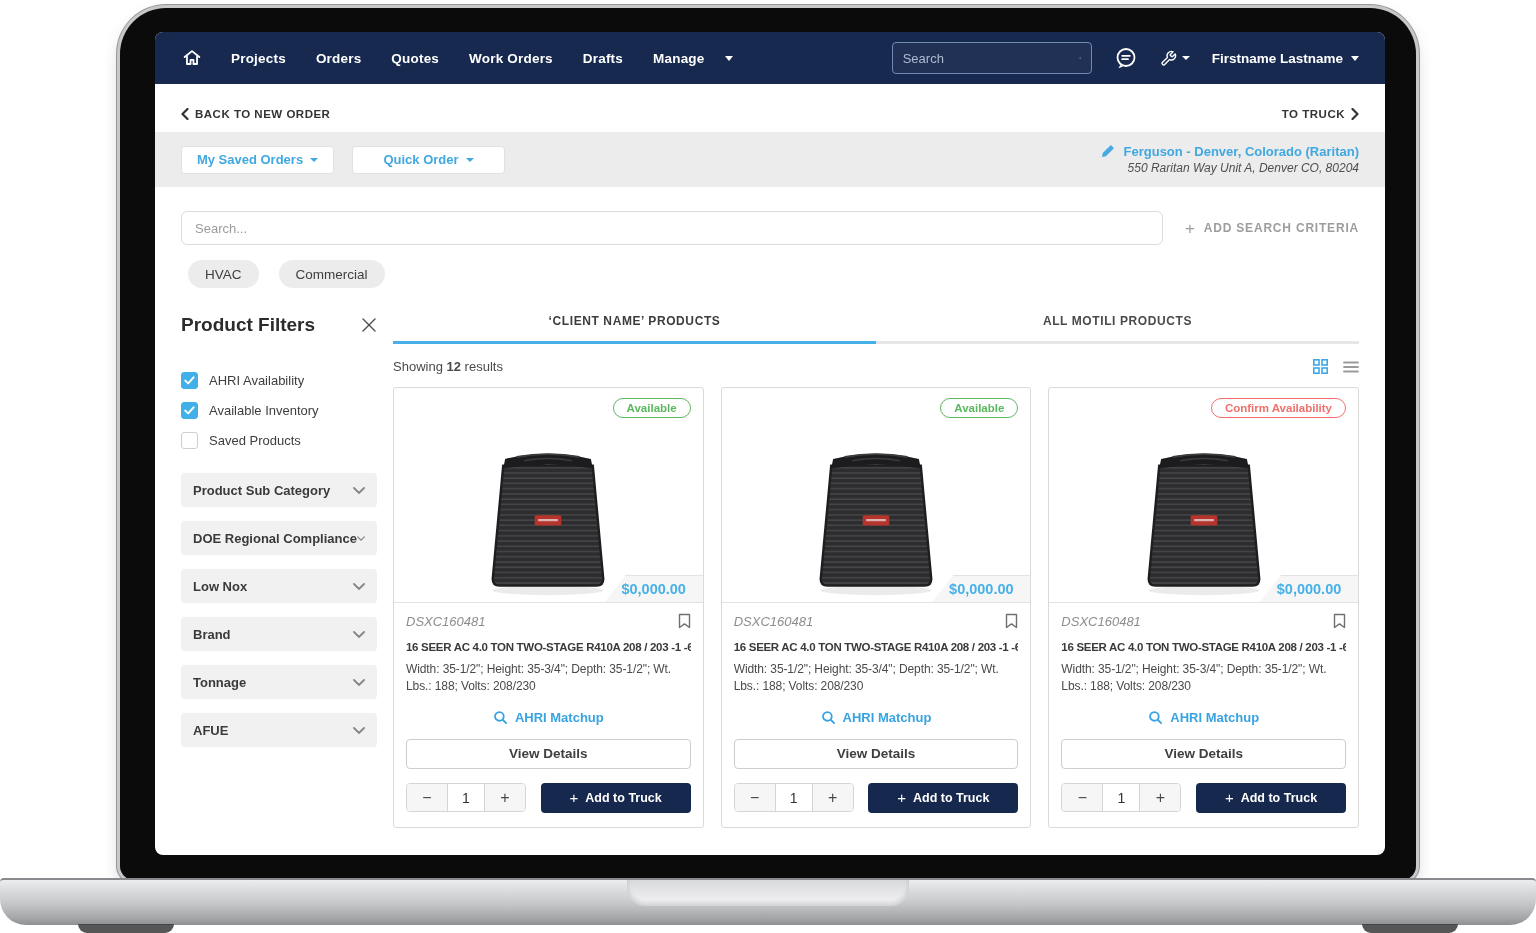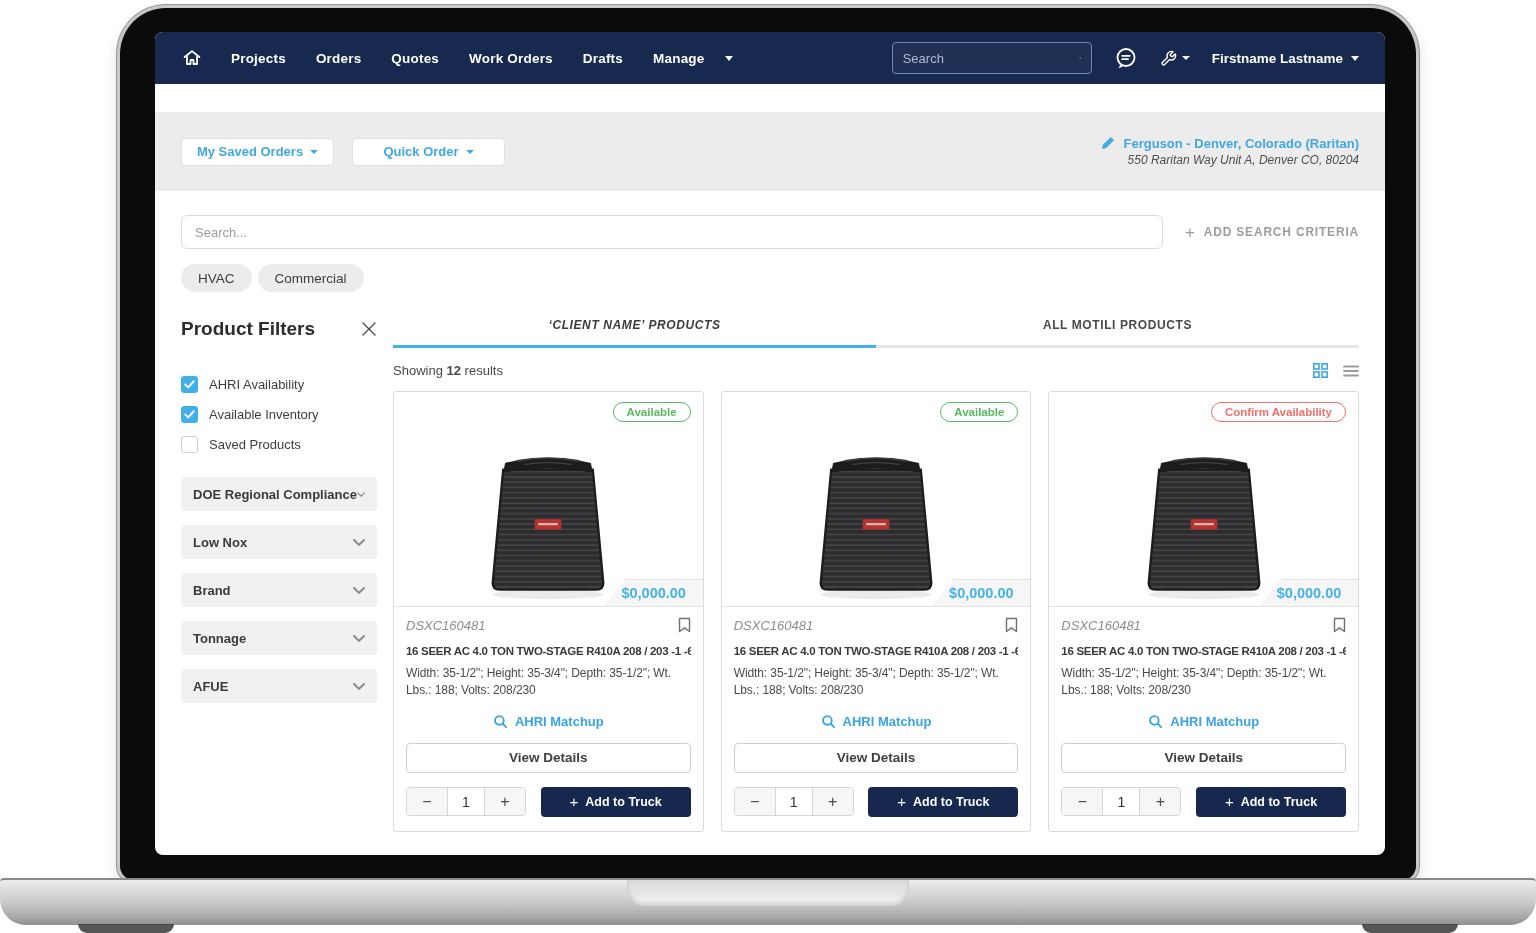--- a/index.html
+++ b/index.html
@@ -40,36 +40,36 @@
   .page-header { padding:16px 26px 12px; }
   .title-row { display:flex; align-items:flex-end; }
   .page-title { font-size:31px; font-weight:700; color:#2c2c2c; letter-spacing:.2px; }
   .page-subtitle { font-size:24px; color:#a9a9a9; margin-left:12px; font-weight:400; padding-bottom:2px; }
   .truck-count { margin-left:auto; display:flex; align-items:center; gap:9px; color:#8f8f8f; }
   .truck-count .cnt { font-size:24px; }
   .links-row { display:flex; justify-content:space-between; margin-top:8px; }
   .crumb-link { display:flex; align-items:center; gap:6px; font-size:11.5px; font-weight:700; letter-spacing:.5px; color:#333; cursor:pointer; }
 
   
-  .order-bar { background:#ececec; min-height:46px; display:flex; align-items:center; padding:24px 26px; }
+  .order-bar { background:#ececec; min-height:46px; display:flex; align-items:center; padding:12px 26px; }
   .pill-btn { width:153px; height:28px; background:#fff; border:1px solid #e1e1e1; border-radius:4px;
     color:#41a8e0; font-size:13px; font-weight:700; display:flex; align-items:center; justify-content:center; gap:7px; cursor:pointer; font-family:inherit; }
   .pill-btn + .pill-btn { margin-left:18px; }
   .client-block { margin-left:auto; display:flex; align-items:flex-start; gap:9px; }
   .client-text { text-align:right; }
   .client-name { color:#41a8e0; font-size:13px; font-weight:700; cursor:pointer; }
   .client-addr { color:#4e4e4e; font-size:12px; font-style:italic; margin-top:2px; }
 
   
   .search-row { display:flex; align-items:center; padding:24px 26px 0; }
   .main-search { flex:1; height:32px; border:1px solid #dcdcdc; border-radius:6px; padding:16px 13px; font-size:13px; color:#444; outline:none; font-family:inherit; }
   .main-search::placeholder { color:#9c9c9c; }
   .add-criteria { margin-left:22px; display:flex; align-items:center; gap:8px; color:#9d9d9d; font-size:12px; font-weight:600; letter-spacing:.8px; cursor:pointer; white-space:nowrap; }
   .add-criteria .plus { font-size:17px; font-weight:400; line-height:1; }
-  .chips-row { display:flex; gap:6px; padding:15px 26px 0; }
+  .chips-row { display:flex; gap:20px; padding:15px 33px 0; }
   .chip { background:#ececec; border-radius:15px; height:28px; padding:0 17px; display:flex; align-items:center; font-size:13.5px; color:#3e3e3e; cursor:pointer; }
 
   
   .main { display:flex; gap:16px; padding:26px 26px 0; flex:1; overflow:hidden; }
 
   
   .sidebar { width:196px; flex-shrink:0; }
   .sidebar-head { display:flex; align-items:center; justify-content:space-between; }
   .sidebar-title { font-size:19px; font-weight:600; color:#2c2c2c; }
   .close-x { cursor:pointer; display:flex; }
@@ -82,21 +82,21 @@
   .check-label { font-size:13px; color:#3e3e3e; }
   .accordions { margin-top:24px; }
   .accordion { height:34px; background:#f1f1f1; border-radius:4px; margin-bottom:14px; display:flex; align-items:center; justify-content:space-between; padding:0 12px; cursor:pointer; }
   .accordion-label { font-size:13px; font-weight:600; color:#3a3a3a; white-space:nowrap; }
 
   
   .results { flex:1; display:flex; flex-direction:column; min-width:0; }
   .tabs { display:flex; }
   .tab { flex:1; text-align:center; padding-bottom:13px; font-size:12px; font-weight:600; letter-spacing:.6px; color:#4a4a4a;
     border-bottom:3px solid #e6e6e6; cursor:pointer; white-space:nowrap; }
-  .tab.active { border-bottom-color:#45b1e8; color:#3c3c3c;font-style:italic; }
+  .tab.active { border-bottom-color:#45b1e8; color:#3c3c3c; }
   .results-toolbar { display:flex; align-items:center; justify-content:space-between; margin:15px 0 13px; }
   .showing { font-size:13px; color:#4a4a4a; }
   .showing b { font-weight:700; }
   .view-icons { display:flex; align-items:center; gap:15px; }
   .view-icons .vicon { cursor:pointer; display:flex; }
 
   
   .cards { display:flex; gap:17px; align-items:stretch; }
   .card { flex:1; min-width:0; border:1px solid #dadada; border-radius:3px; background:#fff; position:relative;
     padding:21px 12px 14px; display:flex; flex-direction:column; }
@@ -194,20 +194,34 @@
             <span class="caret" style="border-top-width:4px;"></span>
           </span>
           <span class="nav-user">
             <span>Firstname Lastname</span>
             <span class="caret"></span>
           </span>
         </div>
       </nav>
 
       <header class="page-header">
+        <div class="links-row">
+          <span class="crumb-link">
+            <svg width="8" height="12" viewBox="0 0 8 12" fill="none" stroke="#333" stroke-width="2.2" stroke-linecap="round" stroke-linejoin="round">
+                <polyline points="6.5,1 1.5,6 6.5,11"></polyline>
+              </svg>
+            <span>BACK TO NEW ORDER</span>
+          </span>
+          <span class="crumb-link">
+            <span>TO TRUCK</span>
+            <svg width="8" height="12" viewBox="0 0 8 12" fill="none" stroke="#333" stroke-width="2.2" stroke-linecap="round" stroke-linejoin="round">
+                <polyline points="1.5,1 6.5,6 1.5,11"></polyline>
+              </svg>
+          </span>
+        </div>
       </header>
 
       <div class="order-bar">
         <button class="pill-btn">
           <span>My Saved Orders</span>
           <span class="caret" style="border-top-width:4.5px;"></span>
         </button>
         <button class="pill-btn">
           <span>Quick Order</span>
           <span class="caret" style="border-top-width:4.5px;"></span>
@@ -267,20 +281,26 @@
             </div>
             <div class="check-row">
               <span class="checkbox">
                 
               </span>
               <span class="check-label">Saved Products</span>
             </div>
           </div>
           <div class="accordions">
             <div class="accordion">
+              <span class="accordion-label">Product Sub Category</span>
+              <svg width="12" height="7" viewBox="0 0 12 7" fill="none" stroke="#868686" stroke-width="1.8" stroke-linecap="round">
+                  <polyline points="1,1 6,6 11,1"></polyline>
+                </svg>
+            </div>
+            <div class="accordion">
               <span class="accordion-label">DOE Regional Compliance</span>
               <svg width="12" height="7" viewBox="0 0 12 7" fill="none" stroke="#868686" stroke-width="1.8" stroke-linecap="round">
                   <polyline points="1,1 6,6 11,1"></polyline>
                 </svg>
             </div>
             <div class="accordion">
               <span class="accordion-label">Low Nox</span>
               <svg width="12" height="7" viewBox="0 0 12 7" fill="none" stroke="#868686" stroke-width="1.8" stroke-linecap="round">
                   <polyline points="1,1 6,6 11,1"></polyline>
                 </svg>

